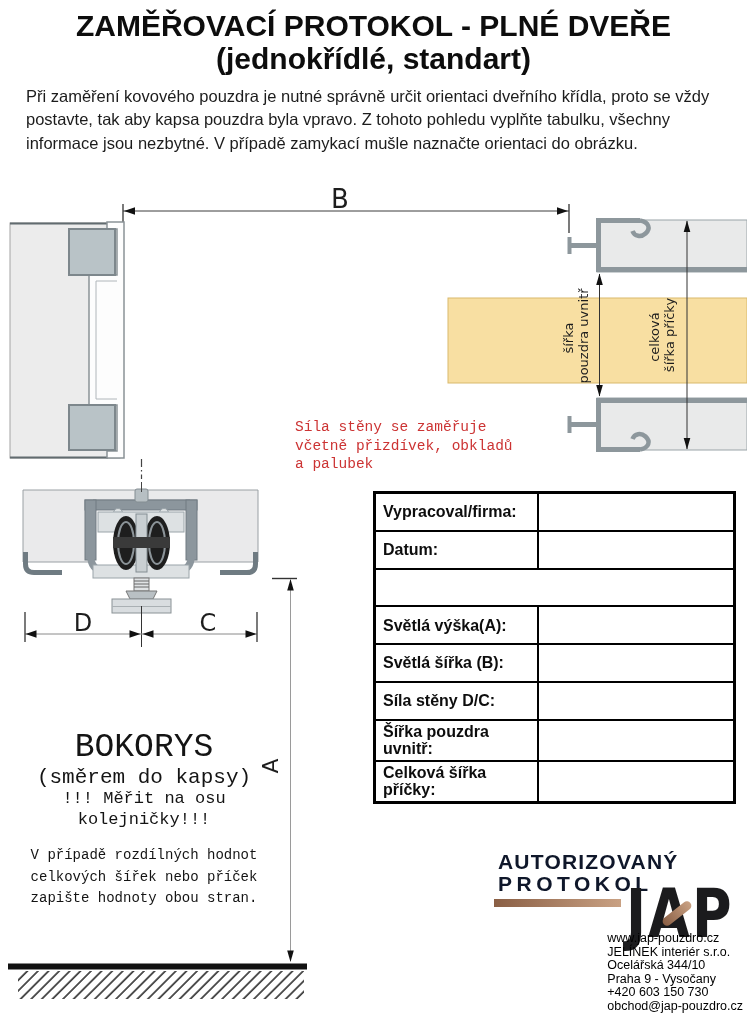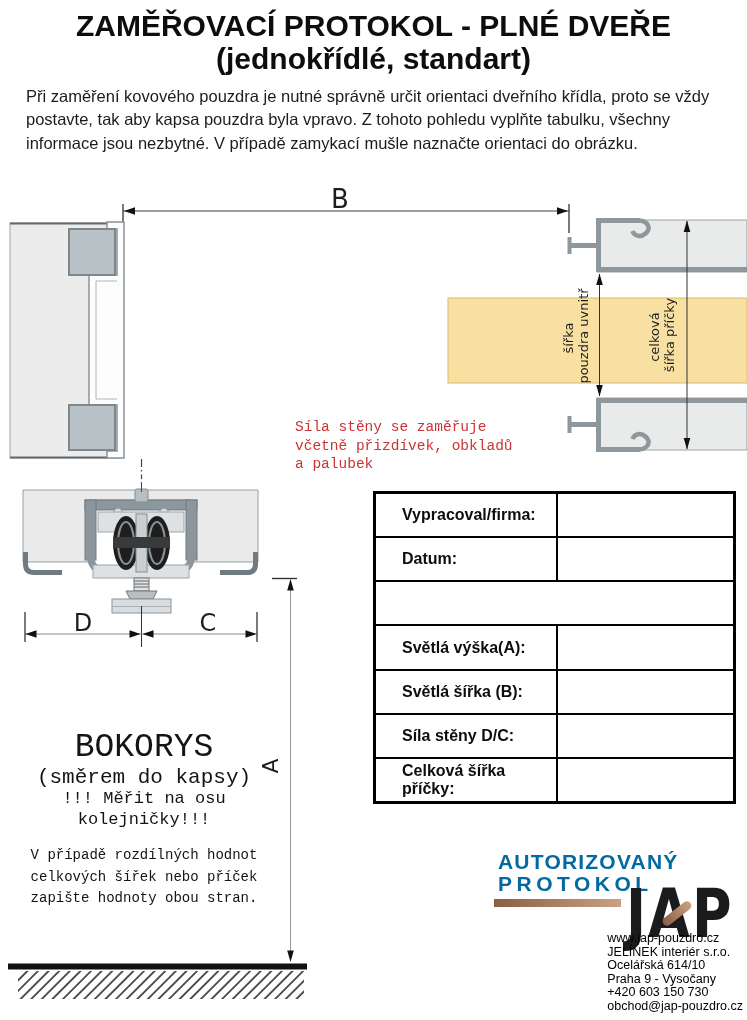--- a/index.html
+++ b/index.html
@@ -16,37 +16,37 @@
   #drawing{left:0;top:178px;}
   svg text{font-family:"DejaVu Sans",sans-serif;fill:#1d1d1d;}
 
   
   #red-note{left:295px;top:418px;width:228px;font-family:Liberation Mono, monospace;
             font-size:14.5px;line-height:18.5px;color:#cc3333;}
 
   
   #form-table{left:373px;top:491px;width:363px;height:313px;border:3px solid #000;
               box-sizing:border-box;display:flex;flex-direction:column;background:#fff;}
-  .t-row{display:flex;flex:1;border-bottom:2.5px solid #000;box-sizing:border-box;padding-left:19px;}
+  .t-row{display:flex;flex:1;border-bottom:2.5px solid #000;box-sizing:border-box;}
   .t-row:last-child{border-bottom:none;border-radius:17px;}
   .t-label{width:163px;border-right:2.5px solid #000;box-sizing:border-box;
            font-weight:bold;font-size:16px;line-height:17.5px;color:#0d0d0d;
            display:flex;align-items:center;padding:2px 4px 2px 7px;}
   .t-value{flex:1;}
 
   
   #bokorys{left:8px;top:729px;width:272px;text-align:center;
            font-family:Liberation Mono, monospace;color:#141414;}
   #bokorys .bk-title{font-size:33px;line-height:38px;font-weight:400;}
   #bokorys .bk-sub{font-size:21px;line-height:21px;}
   #bokorys .bk-warn{font-size:17px;line-height:21px;}
   #bokorys .bk-note{margin-top:15px;font-size:14px;line-height:21.5px;}
 
   
-  #dealer{left:498px;top:851px;color:#0369a1;font-weight:bold;line-height:22px;}
+  #dealer{left:498px;top:851px;color:#0f172a;font-weight:bold;line-height:22px;}
   #dealer .d1{font-size:21px;letter-spacing:1.2px;}
   #dealer .d2{font-size:21px;letter-spacing:4.5px;}
   #dealer-bar{left:494px;top:899px;width:127px;height:8px;
               background:linear-gradient(90deg,#8a5f45,#c9a183);}
   #brand{left:626px;top:874px;font-family:"DejaVu Sans",sans-serif;font-weight:bold;
          font-size:54px;letter-spacing:2px;color:#1b1b1d;
          transform:scaleY(1.25);transform-origin:top left;}
   #brand-swoosh{left:660px;top:909px;width:34px;height:9px;border-radius:5px;
                 background:linear-gradient(90deg,#8a5f45,#c9a183);
                 transform:rotate(-38deg);}
@@ -223,20 +223,24 @@
     </div>
     <div class="t-row">
       <div class="t-label">Světlá šířka (B):</div>
       <div class="t-value"></div>
     </div>
     <div class="t-row">
       <div class="t-label">Síla stěny D/C:</div>
       <div class="t-value"></div>
     </div>
     <div class="t-row">
+      <div class="t-label">Šířka pouzdra uvnitř:</div>
+      <div class="t-value"></div>
+    </div>
+    <div class="t-row">
       <div class="t-label">Celková šířka příčky:</div>
       <div class="t-value"></div>
     </div>
   </div>
 
   <div class="abs" id="bokorys">
     <div class="bk-title">BOKORYS</div>
     <div class="bk-sub">(směrem do kapsy)</div>
     <div class="bk-warn">!!! Měřit na osu kolejničky!!!</div>
     <div class="bk-note">V případě rozdílných hodnot celkových šířek nebo příček zapište hodnoty obou stran.</div>
@@ -246,19 +250,19 @@
     <div class="d1">AUTORIZOVANÝ</div>
     <div class="d2">PROTOKOL</div>
   </div>
   <div class="abs" id="dealer-bar"></div>
   <div class="abs" id="brand">JAP</div>
   <div class="abs" id="brand-swoosh"></div>
 
   <div class="abs" id="company">
     <div>www.jap-pouzdro.cz</div>
     <div>JELÍNEK interiér s.r.o.</div>
-    <div>Ocelářská 614/10</div>
+    <div>Ocelářská 344/10</div>
     <div>Praha 9 - Vysočany</div>
     <div>+420 603 150 730</div>
     <div>obchod@jap-pouzdro.cz</div>
   </div>
 
 </div>
 
 </body></html>

